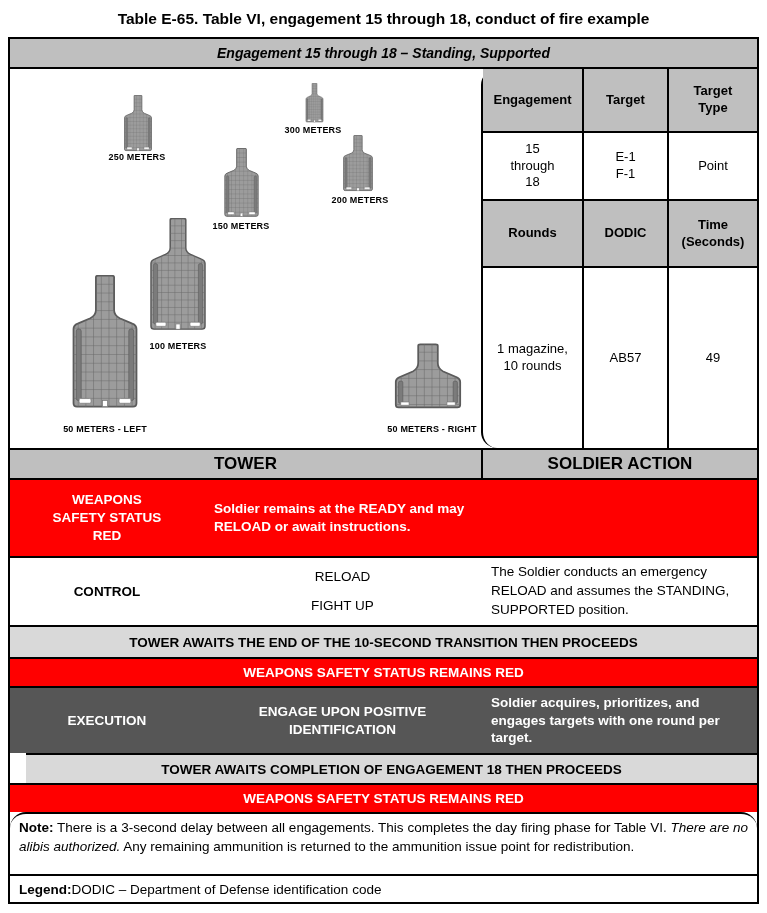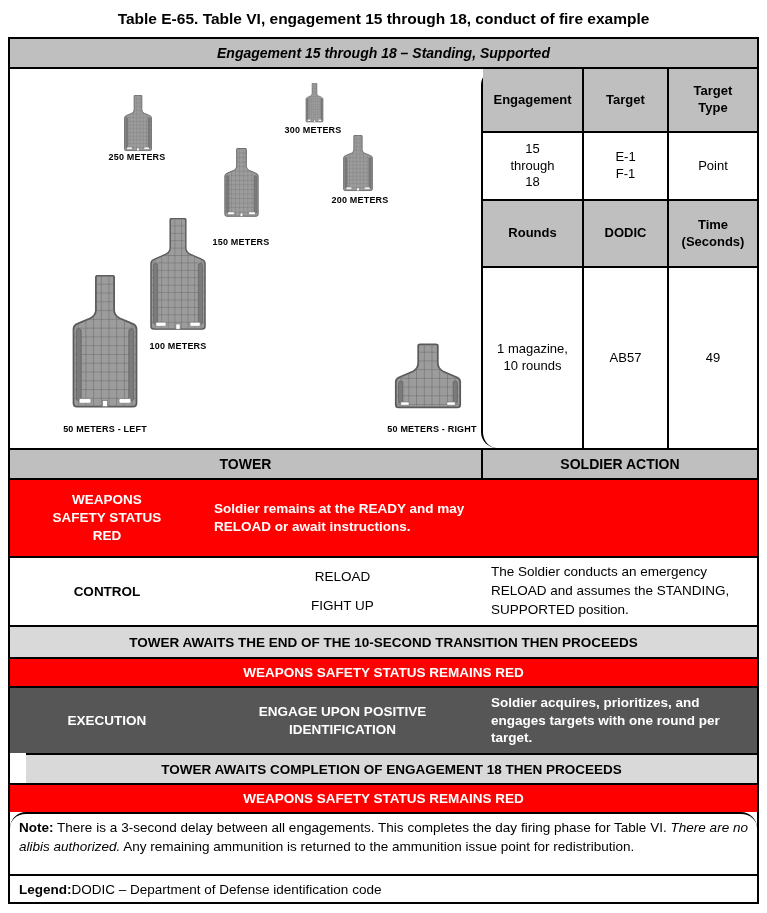--- a/index.html
+++ b/index.html
@@ -18,21 +18,21 @@
 
   .info{ width:276px;border-left:2px solid #000;box-sizing:border-box;display:grid;
          grid-template-columns:99px 85px 90px;grid-template-rows:62px 68px 67px auto;border-radius:16px; }
   .info .cell{ box-sizing:border-box;display:flex;align-items:center;justify-content:center;
                text-align:center;font-size:13px;white-space:pre-line;line-height:1.3;padding:2px; }
   .info .cell.cb{ border-left:2px solid #000; }
   .info .cell.rb{ border-top:2px solid #000; }
   .info .hdr{ background:#bfbfbf;font-weight:bold; }
 
   .rowhdr{ height:30px;border-top:2px solid #000;box-sizing:border-box;background:#bfbfbf;
-           display:grid;grid-template-columns:471px auto;font-weight:bold;font-size:14px; }
+           display:grid;grid-template-columns:471px auto;font-weight:bold;font-size:17px; }
   .rowhdr div{ display:flex;align-items:center;justify-content:center;box-sizing:border-box; }
   .rowhdr .right{ border-left:2px solid #000; }
 
   .row3{ border-top:2px solid #000;box-sizing:border-box;display:grid;grid-template-columns:194px 277px 276px; }
   .row3 .c{ box-sizing:border-box;display:flex;align-items:center;justify-content:center;text-align:center;
             font-size:13.5px;line-height:1.32; }
   .red1{ height:78px;background:#ff0000;color:#fff;font-weight:bold; }
   .red1 .c1{ white-space:pre-line; }
   .red1 .c2{ font-style:italic;padding:0 26px; }
   .red1 .c3{ justify-content:flex-start;text-align:left;padding:0 10px; }
@@ -115,21 +115,21 @@
             <use href="#sil-e"></use>
           </svg>
       </div>
       <div class="tgt-label" style="left:350px;top:126px;">200 METERS</div>
 
       <div class="tgt" style="left:213px;top:79px;">
         <svg viewBox="0 0 100 200" preserveAspectRatio="none" width="37" height="70">
             <use href="#sil-e"></use>
           </svg>
       </div>
-      <div class="tgt-label" style="left:231px;top:168px;">150 METERS</div>
+      <div class="tgt-label" style="left:231px;top:152px;">150 METERS</div>
 
       <div class="tgt" style="left:138px;top:149px;">
         <svg viewBox="0 0 100 200" preserveAspectRatio="none" width="60" height="114">
             <use href="#sil-e"></use>
           </svg>
       </div>
       <div class="tgt-label" style="left:168px;top:272px;">100 METERS</div>
 
       <div class="tgt" style="left:60px;top:206px;">
         <svg viewBox="0 0 100 200" preserveAspectRatio="none" width="70" height="135">

